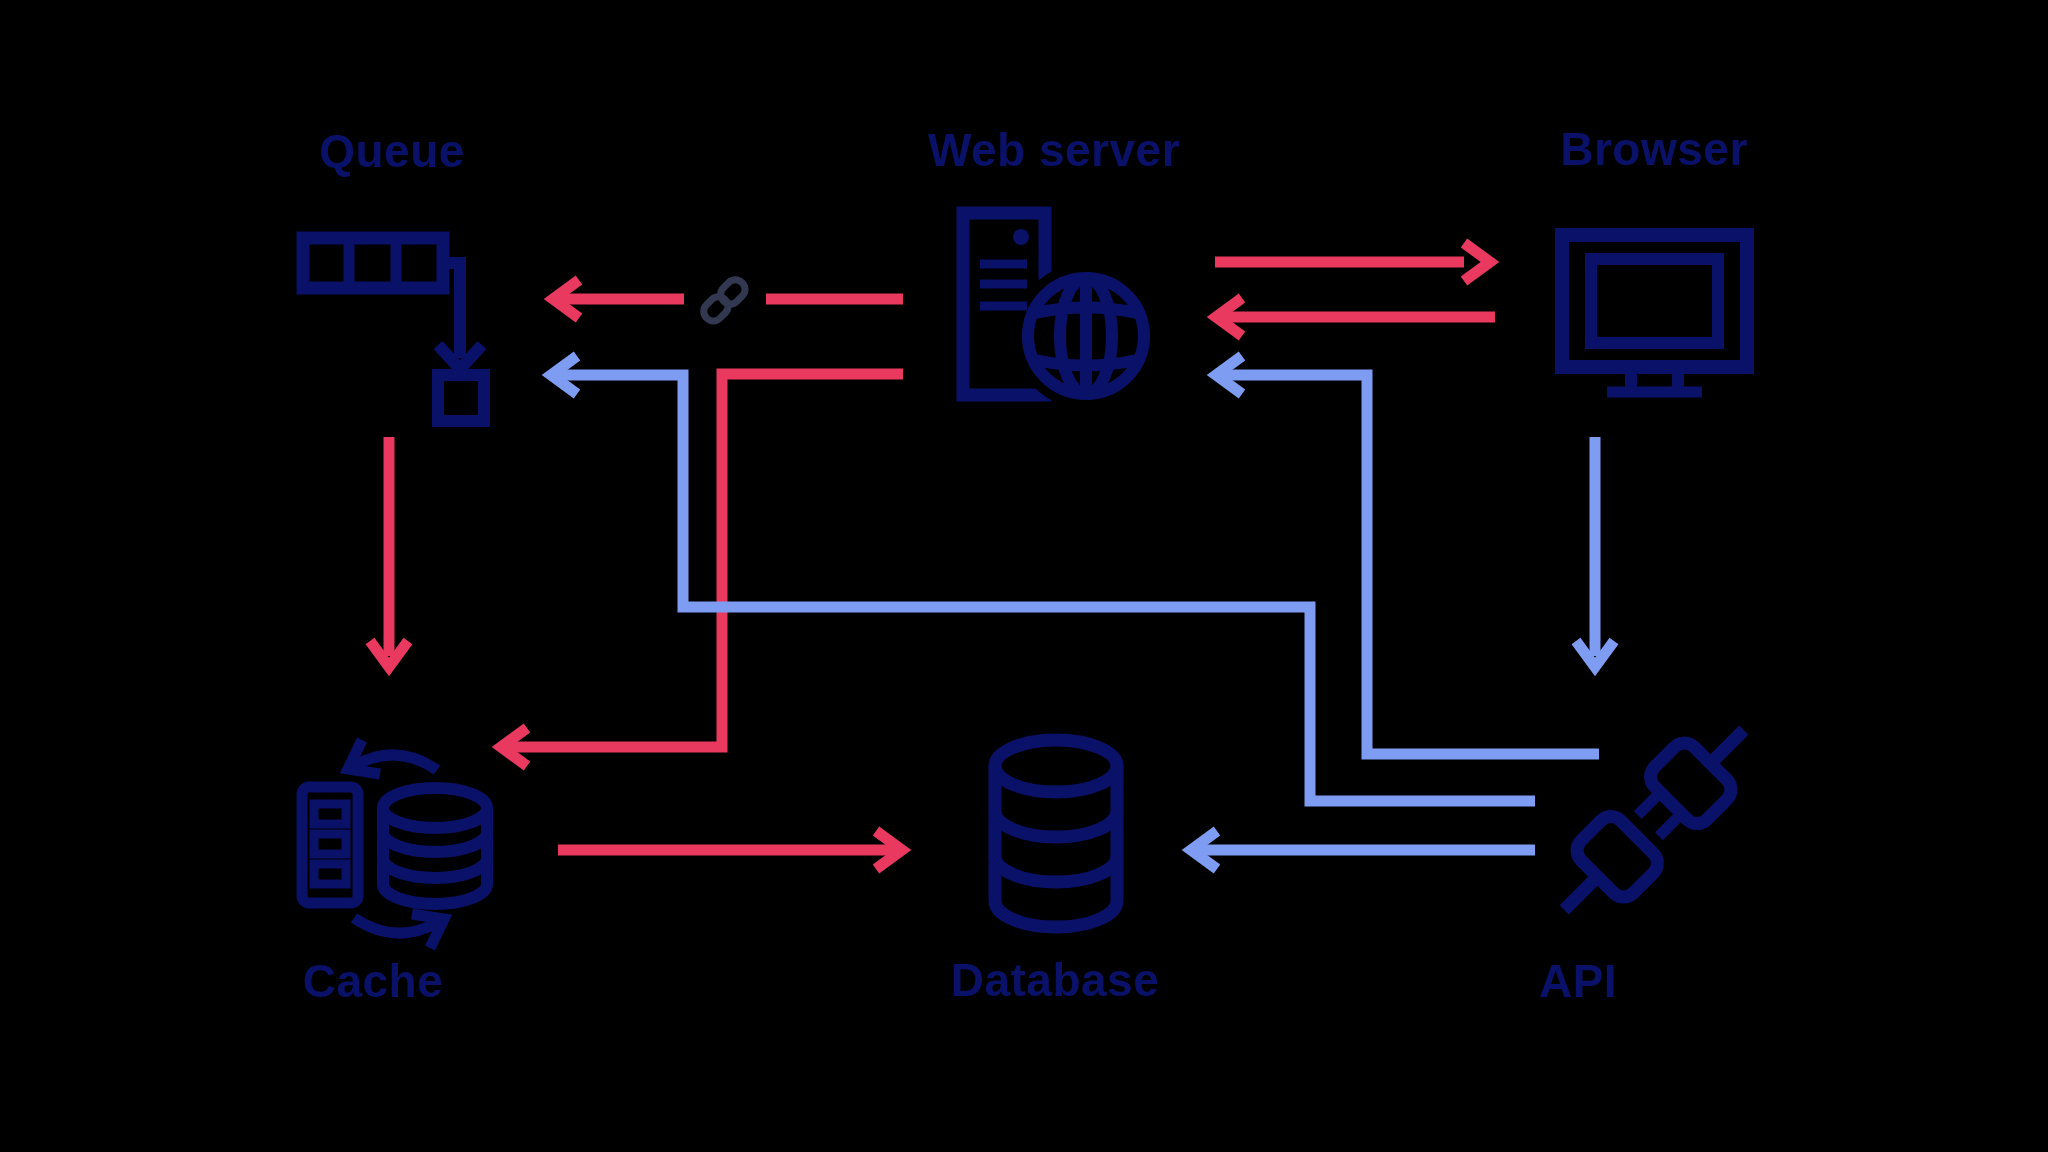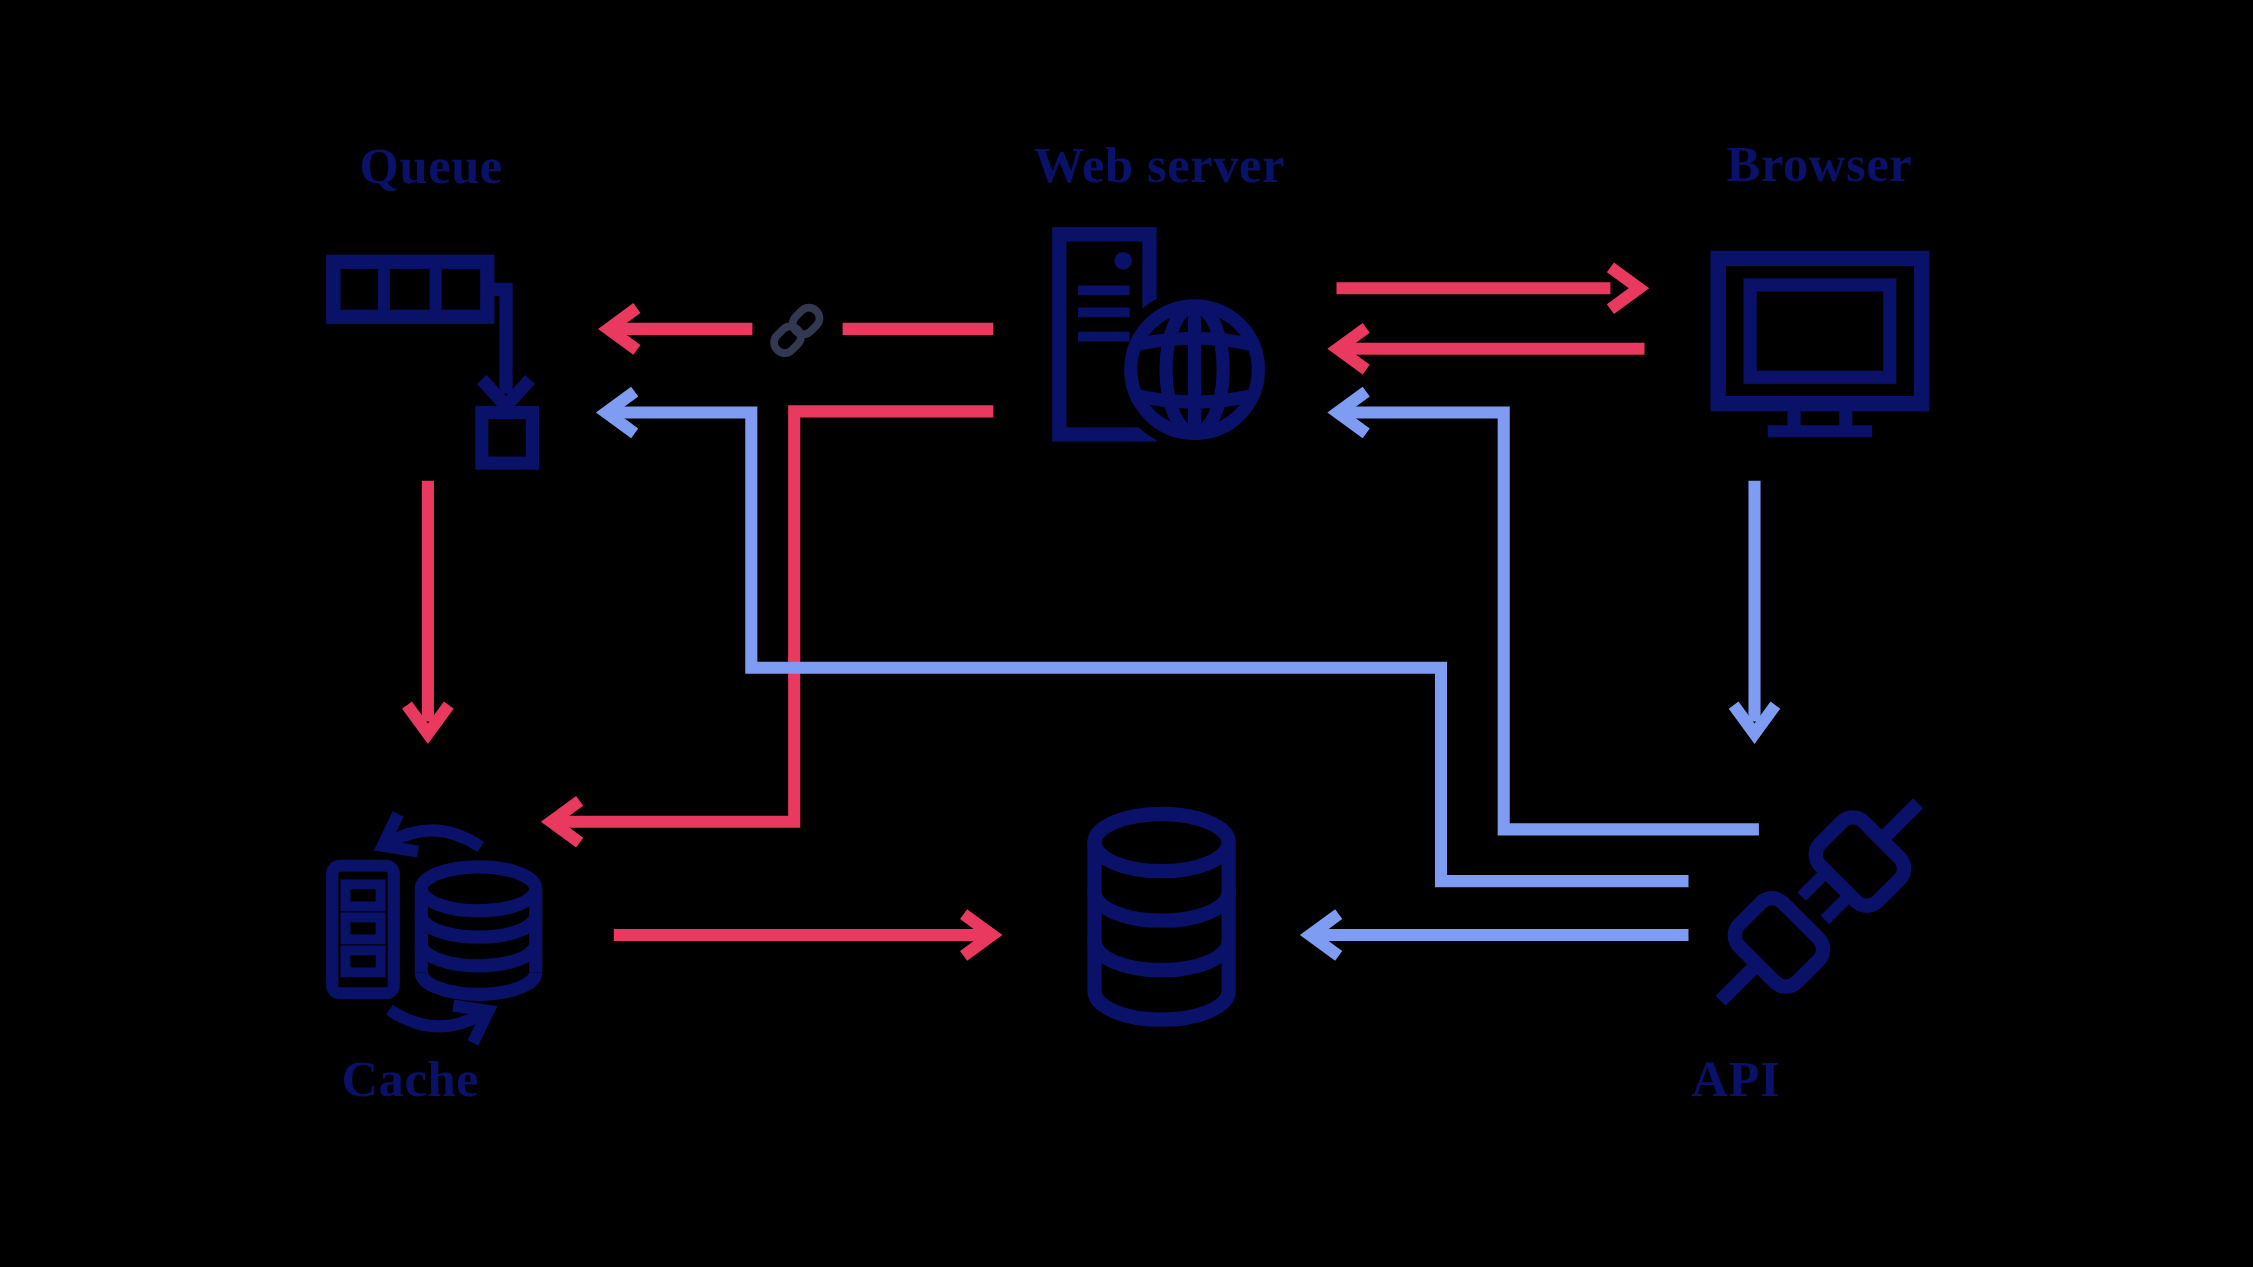--- a/index.html
+++ b/index.html
@@ -10,21 +10,21 @@
     --blue-flow:#7d9cf2;
     --link-icon:#323850;
   }
   *{margin:0;padding:0;box-sizing:border-box;}
   html,body{background:var(--background);}
   .canvas{
     position:relative;
     width:2048px;height:1152px;
     background:var(--background);
     overflow:hidden;
-    font-family:Liberation Serif, serif;
+    font-family:Liberation Sans, sans-serif;
     padding-left:44px;
   }
   .canvas svg{position:absolute;left:0;top:0;}
   .node-label{
     position:absolute;
     transform:translate(-50%,-50%);
     color:var(--label-text);
     font-weight:bold;
     font-size:46px;
     white-space:nowrap;
@@ -173,15 +173,16 @@
       <line class="icon" stroke-width="13" x1="80" y1="0" x2="127" y2="0"></line>
       <line class="icon" stroke-width="11" x1="24" y1="-15" x2="-8" y2="-15"></line>
       <line class="icon" stroke-width="11" x1="24" y1="15" x2="-8" y2="15"></line>
     </g>
   </svg>
 
   <div class="node-label" style="left:392px;  top:151px">Queue</div>
   <div class="node-label" style="left:1654px; top:149px">Browser</div>
   <div class="node-label" style="left:1054px; top:150px">Web server</div>
   <div class="node-label" style="left:373px;  top:981px">Cache</div>
+  <div class="node-label" style="left:1055px; top:980px">Database</div>
   <div class="node-label" style="left:1578px; top:981px">API</div>
 
 </div>
 
 </body></html>

